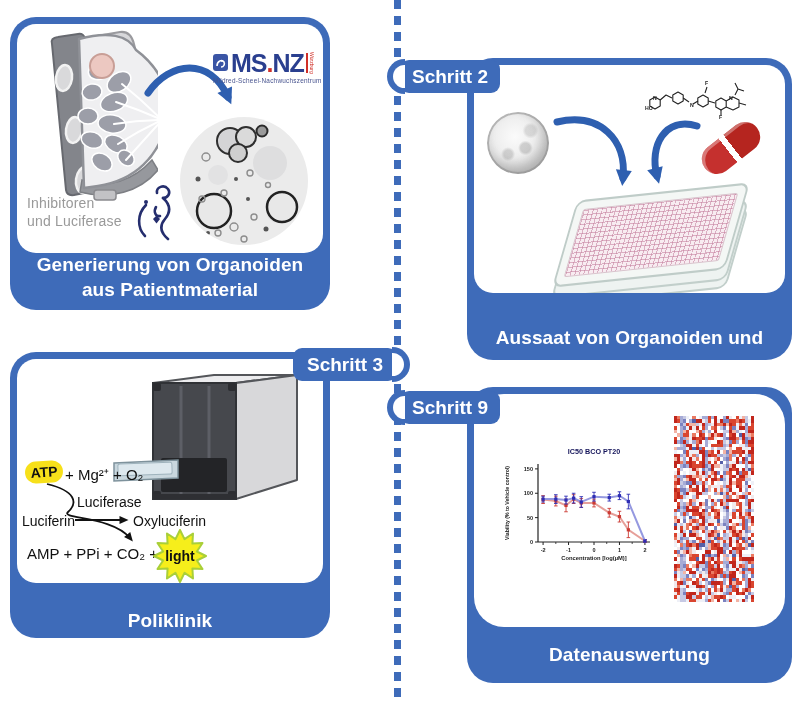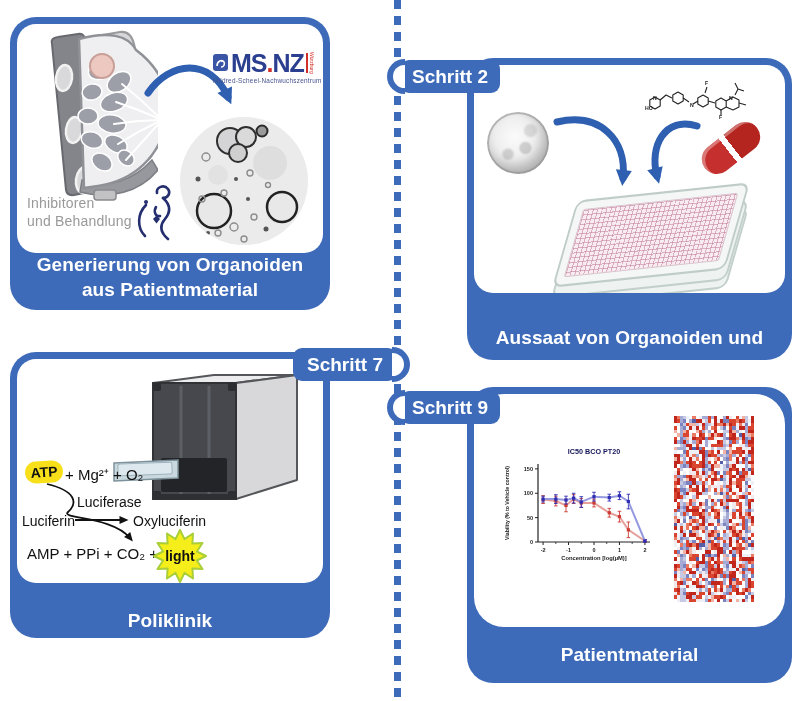--- a/index.html
+++ b/index.html
@@ -172,21 +172,21 @@
               <circle cx="76" cy="102" r="3"></circle>
             <circle cx="40" cy="118" r="3"></circle>
               <circle cx="24" cy="84" r="3"></circle>
               <circle cx="66" cy="124" r="3"></circle>
           </g>
         </g>
       </svg>
 
       <div class="abs clinic-text" style="left:10px;top:170px;">
         <span style="display:block;">Inhibitoren</span>
-        <span style="display:block;">und Behandlung</span>
+        <span style="display:block;">und Luciferase</span>
       </div>
 
       <svg class="abs" style="left:116px;top:159px;" width="42" height="58" viewBox="0 0 42 58">
         <g fill="none" stroke="#252e6e" stroke-width="2.6" stroke-linecap="round">
           <path d="M13,22 C4,31 4,45 12,53"></path>
           <path d="M24,10 C23,4 31,1 35,6 C38,10 35,15 30,15"></path>
           <path d="M30,15 C39,23 37,30 32,36 C26,43 28,50 35,56"></path>
           <path d="M23,24 C20,29 23,34 27,33"></path>
         </g>
         <circle cx="13" cy="19" r="2" fill="#252e6e"></circle>
@@ -316,21 +316,21 @@
         <div class="light-label">
             <span>light</span>
           </div>
       </div>
     </div>
     <div class="caption" style="bottom:5px;">
       <span>Poliklinik</span>
     </div>
   </section>
   <div class="badge" style="left:293px;top:348px;width:104px;">
-    <span>Schritt 7</span>
+    <span>Schritt 3</span>
     <span class="conn r"></span>
   </div>
 
   <section class="box" style="left:467px;top:387px;width:325px;height:296px;">
     <div class="panel" style="height:233px;border-radius:30px;">
       <svg class="abs" style="left:28px;top:48px;" width="155" height="128" viewBox="0 0 155 128">
           <line x1="36" y1="22" x2="36" y2="100" stroke="#222" stroke-width="1.2"></line>
           <line x1="36" y1="100" x2="148" y2="100" stroke="#222" stroke-width="1.2"></line>
           <line x1="33" y1="100" x2="36" y2="100" stroke="#222" stroke-width="1"></line>
           <text x="31" y="102" font-size="5.5" text-anchor="end" fill="#222" font-weight="bold">0</text>
@@ -1841,21 +1841,21 @@
           <div style="background: rgb(255, 255, 255);"></div>
           <div style="background: rgb(243, 179, 164);"></div>
           <div style="background: rgb(238, 240, 247);"></div>
           <div style="background: rgb(193, 38, 28);"></div>
           <div style="background: rgb(198, 201, 228);"></div>
           <div style="background: rgb(255, 255, 255);"></div>
           <div style="background: rgb(217, 69, 47);"></div>
         </div>
     </div>
     <div class="caption" style="bottom:16px;">
-      <span>Patientmaterial</span>
+      <span>Datenauswertung</span>
     </div>
   </section>
   <div class="badge" style="left:400px;top:391px;width:100px;">
     <span>Schritt 9</span>
     <span class="conn l"></span>
   </div>
 
 </div>
 
 </body></html>

